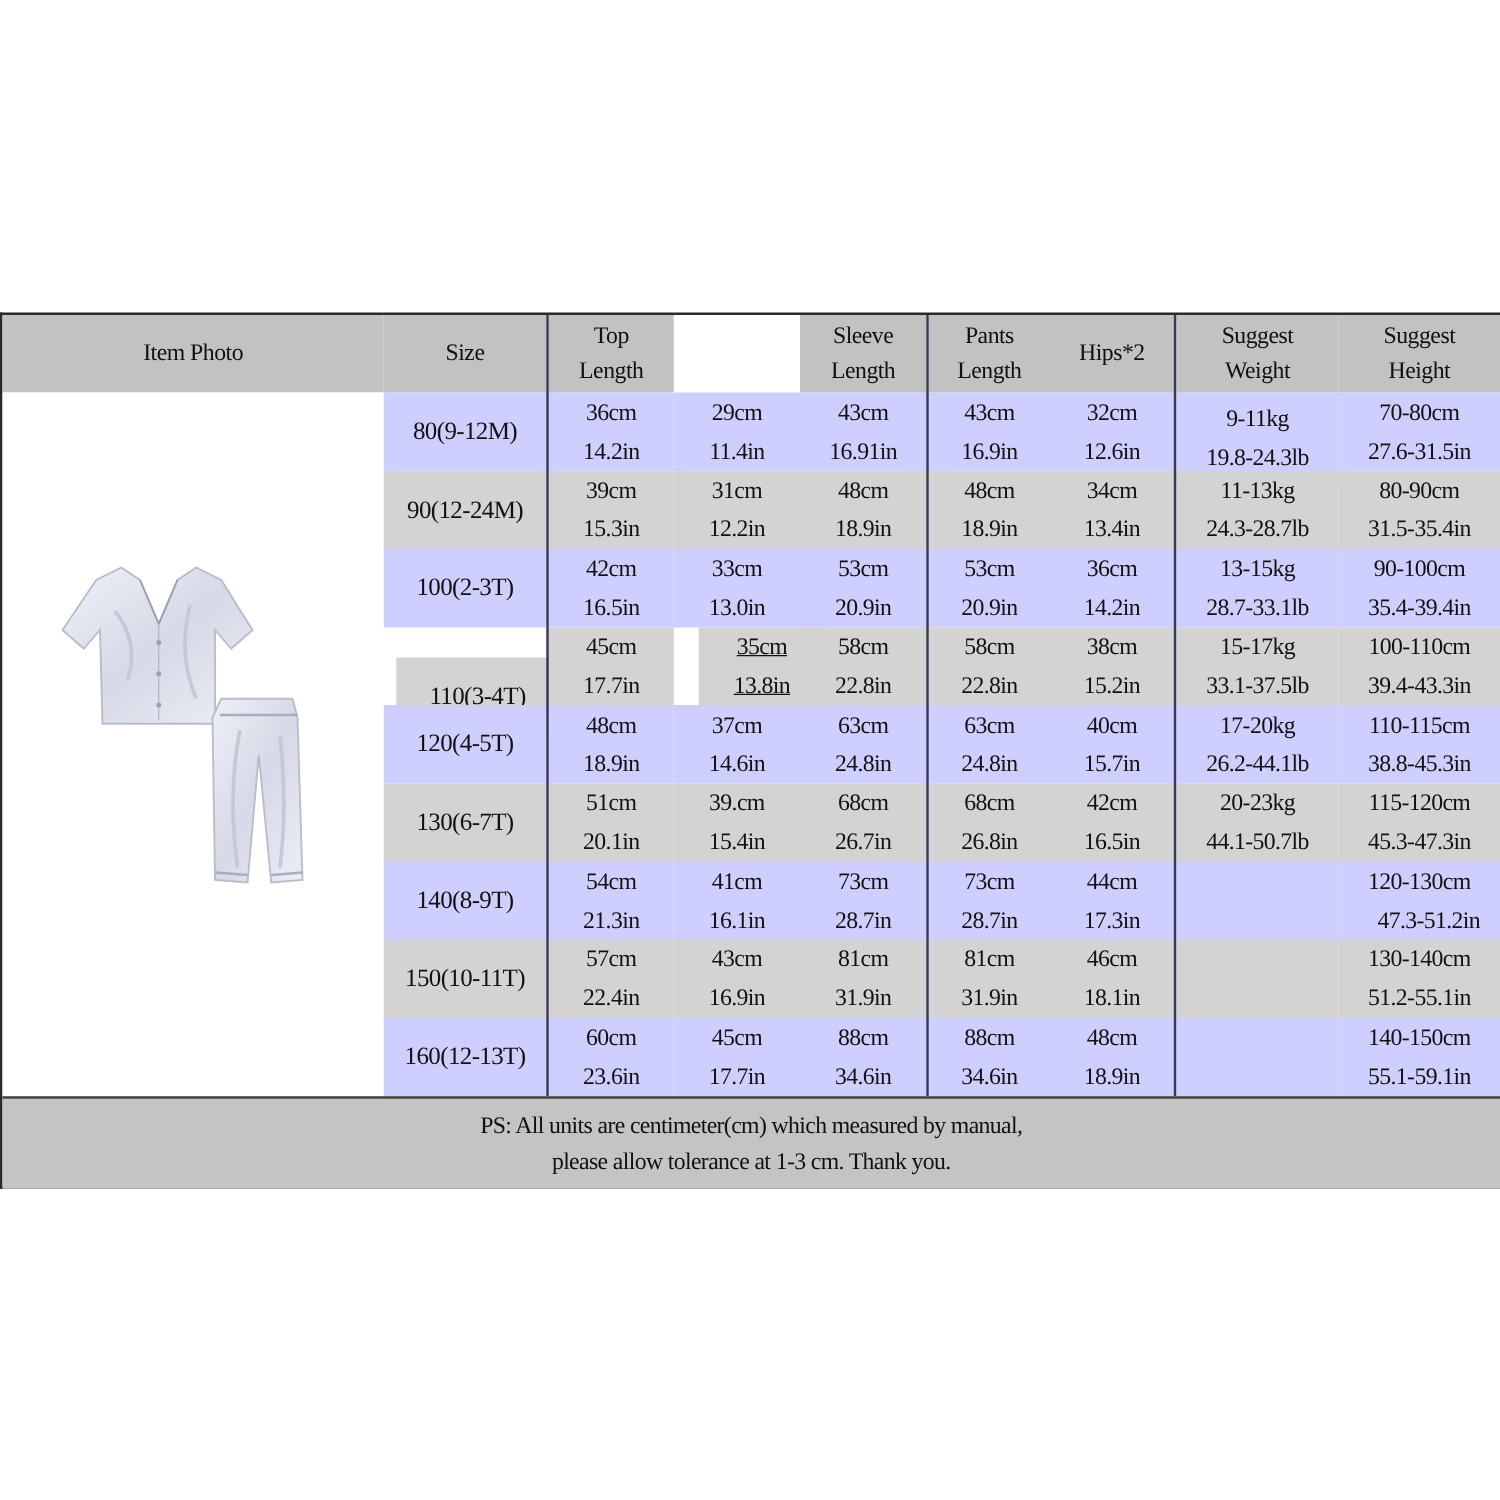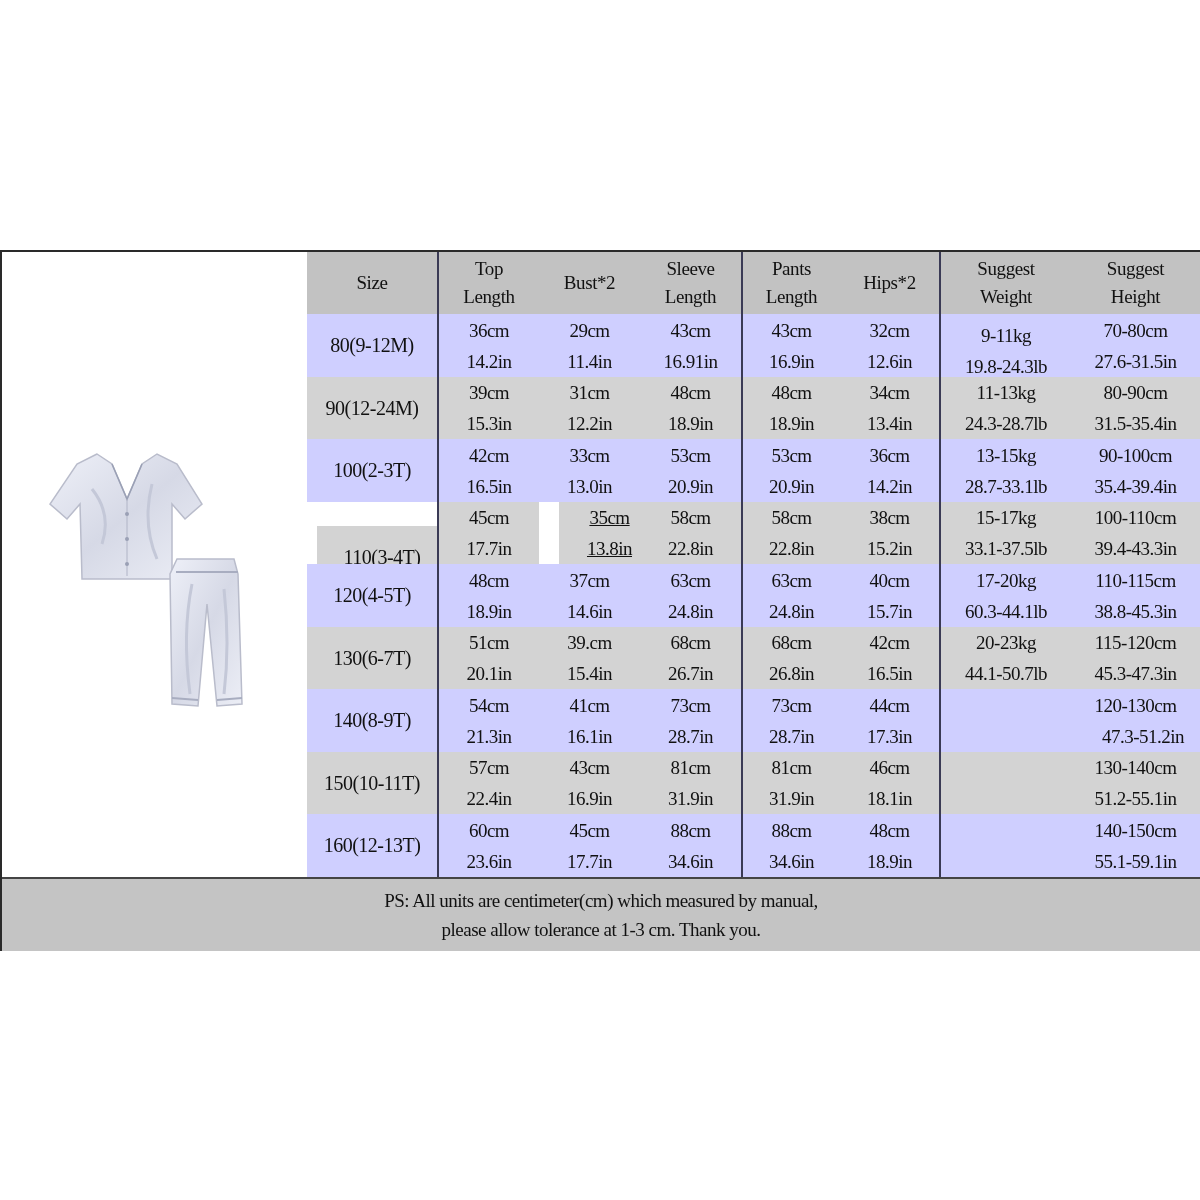--- a/index.html
+++ b/index.html
@@ -20,29 +20,29 @@
               background: #c4c4c4; border-top: 2px solid #444;
               display: flex; flex-direction: column; align-items: center; justify-content: center;
               font-size: 19px; line-height: 29px; letter-spacing: -0.5px; }
     .photo { position: absolute; left: 0; top: 62px; width: 305px; height: 563px; background: #fff; }
   </style>
 </head>
 <body>
 
 <div class="chart" id="chart">
 
+  <div class="cell hdr" style="left:0;top:0;width:305px;height:62px;">
+      <span>Item Photo</span>
+    </div>
   <div class="cell hdr" style="left:305px;top:0;width:130px;height:62px;">
       <span>Size</span>
     </div>
   <div class="cell hdr" style="left:437px;top:0;width:100px;height:62px;flex-direction:column;">
       <span>Top</span>
       <span>Length</span>
-    </div>
-  <div class="cell hdr" style="left:537px;top:0;width:101px;height:62px;">
-      <span>Bust*2</span>
     </div>
   <div class="cell hdr" style="left:638px;top:0;width:101px;height:62px;flex-direction:column;">
       <span>Sleeve</span>
       <span>Length</span>
     </div>
   <div class="cell hdr" style="left:741px;top:0;width:97px;height:62px;flex-direction:column;">
       <span>Pants</span>
       <span>Length</span>
     </div>
   <div class="cell hdr" style="left:838px;top:0;width:99px;height:62px;">
@@ -228,21 +228,21 @@
       <div class="cell val blue" style="left: 741px; top: 312.24px; width: 97px; height: 63.06px;">
         <span style="min-height: 31px;">63cm</span>
         <span style="min-height: 31px;">24.8in</span>
       </div>
       <div class="cell val blue" style="left: 838px; top: 312.24px; width: 99px; height: 63.06px;">
         <span style="min-height: 31px;">40cm</span>
         <span style="min-height: 31px;">15.7in</span>
       </div>
       <div class="cell val blue" style="left: 939px; top: 312.24px; width: 130px; height: 63.06px;">
         <span style="min-height: 31px;">17-20kg</span>
-        <span style="min-height: 31px;">60.3-44.1lb</span>
+        <span style="min-height: 31px;">26.2-44.1lb</span>
       </div>
       <div class="cell val blue" style="left: 1069px; top: 312.24px; width: 129px; height: 63.06px;">
         <span style="min-height: 31px;">110-115cm</span>
         <span style="min-height: 31px;">38.8-45.3in</span>
       </div>
       <div class="cell size gray" style="left: 305px; top: 374.8px; width: 130px; height: 63.06px;">
         <span>130(6-7T)</span>
       </div>
       <div class="cell val gray" style="left: 437px; top: 374.8px; width: 100px; height: 63.06px;">
         <span style="min-height: 31px;">51cm</span>

